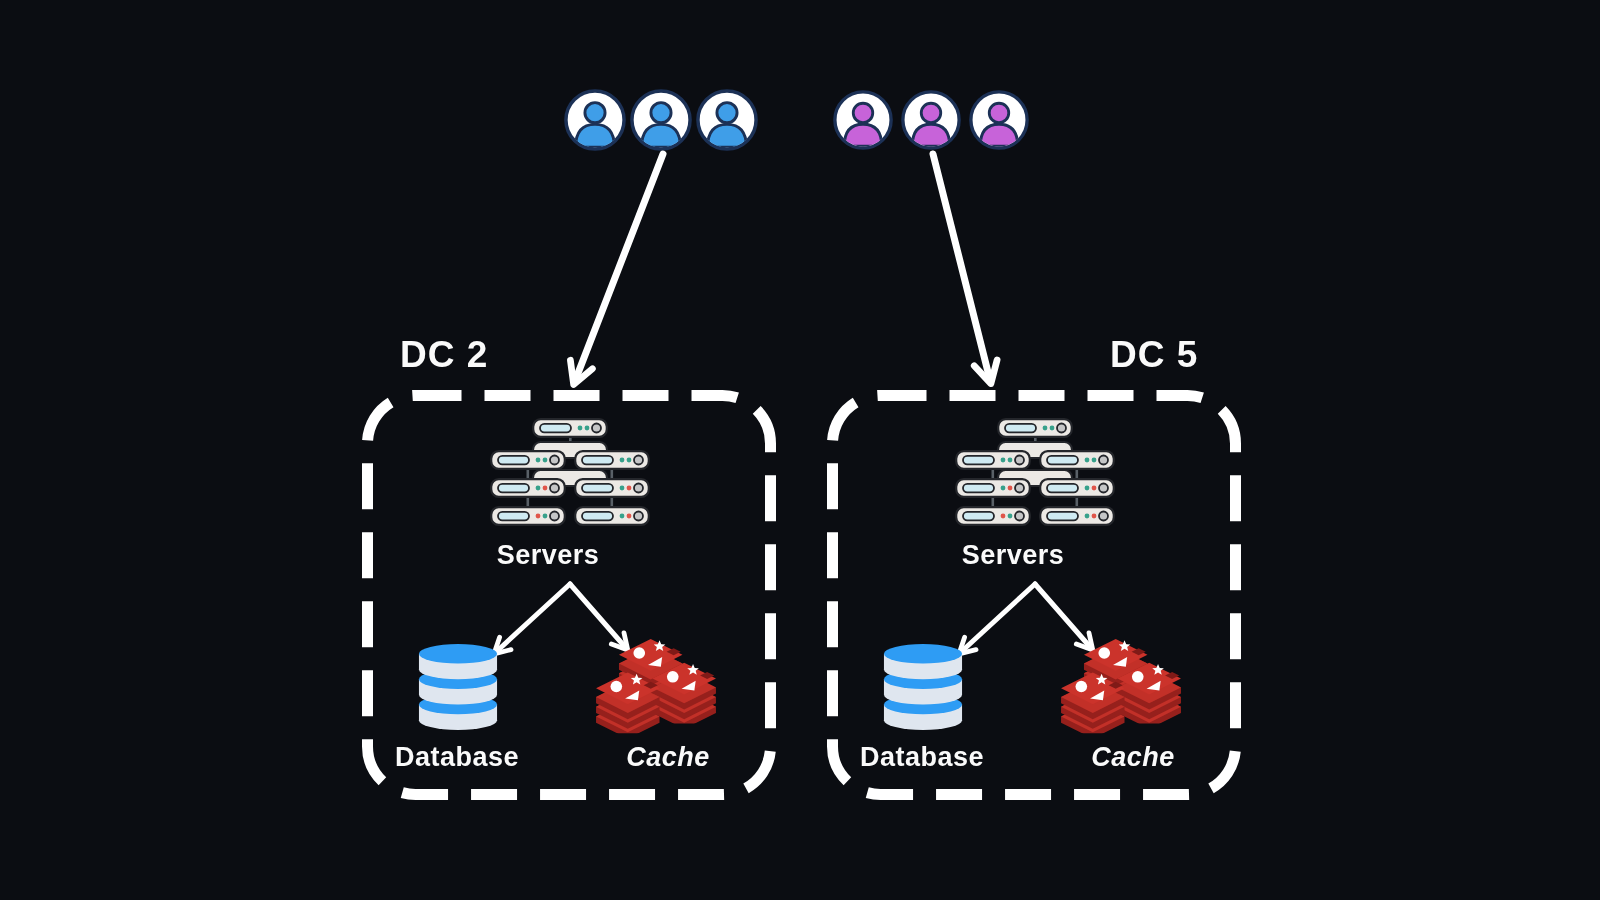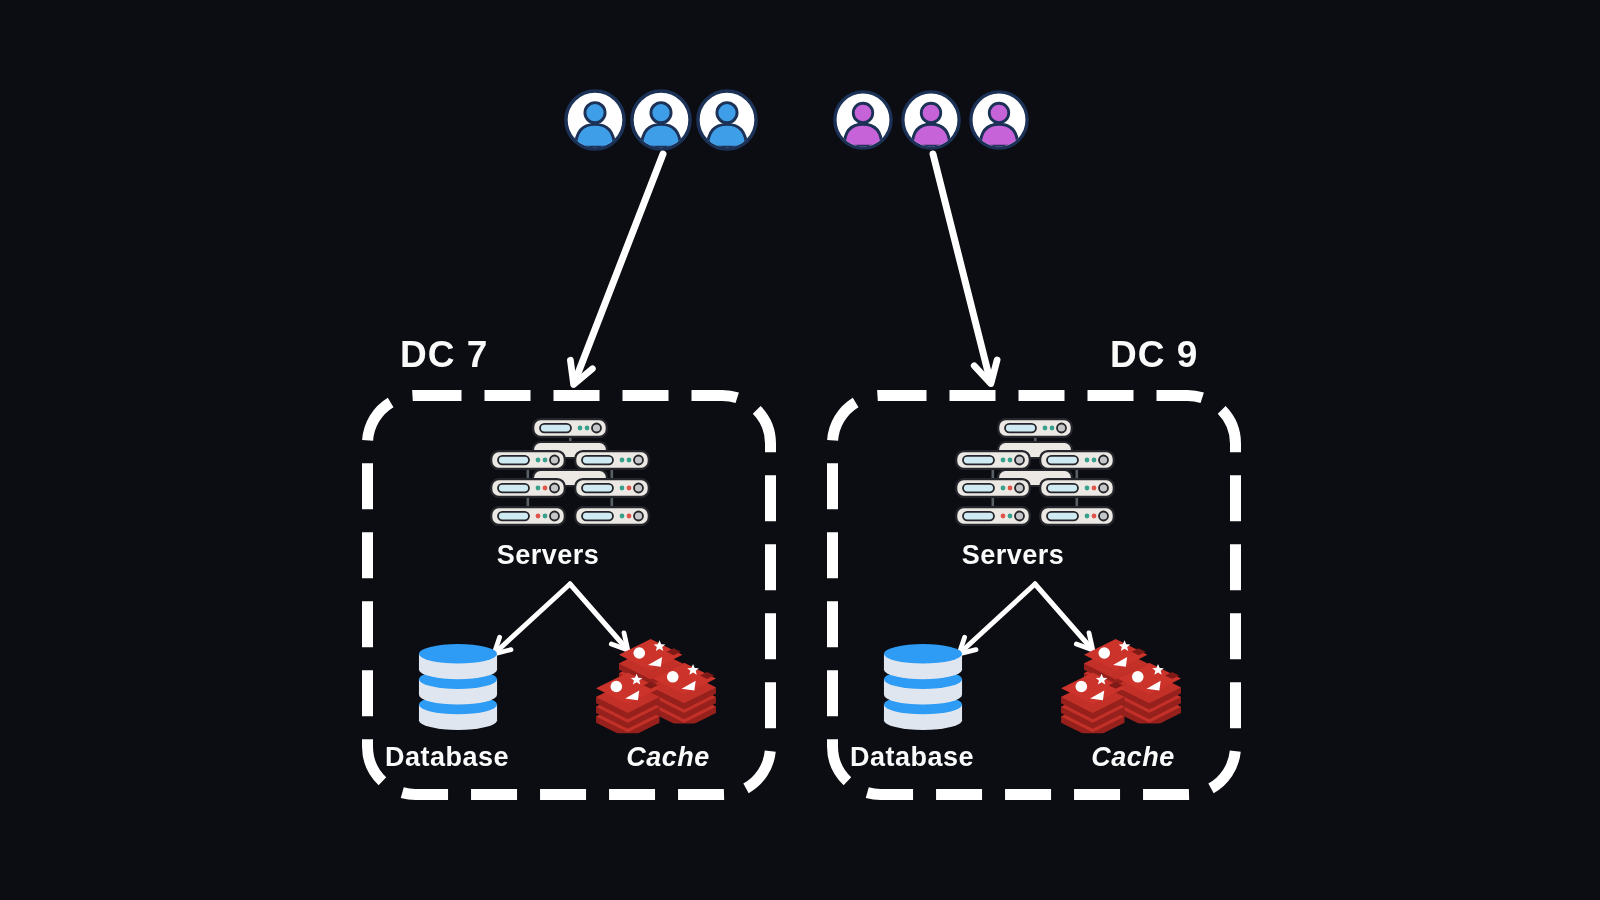--- a/index.html
+++ b/index.html
@@ -27,21 +27,21 @@
   }
   .inner-label {
     position:absolute;
     font-weight:bold;
     font-size:27px;
     color:#fafafa;
     text-align:center;
     letter-spacing:0.5px;
   }
   .servers-label { left:0; width:372px; top:150px; }
-  .database-label { left:0; width:170px; top:352px; }
+  .database-label { left:10px; width:170px; top:352px; }
   .cache-label { left:221px; width:170px; top:352px;font-style:italic; }
   svg { display:block; }
   #arrows-overlay { position:absolute; left:0; top:0; pointer-events:none; }
   #defs-svg { position:absolute; width:0; height:0; }
 </style>
 </head>
 <body>
 
 <svg id="defs-svg" aria-hidden="true">
   <defs>
@@ -167,22 +167,22 @@
   <line x1="663" y1="154" x2="575" y2="381" stroke="#ffffff" stroke-width="7" stroke-linecap="round" marker-end="url(#ah)"></line>
   <line x1="933" y1="154" x2="990" y2="380" stroke="#ffffff" stroke-width="7" stroke-linecap="round" marker-end="url(#ah)"></line>
 
   <line x1="570" y1="584" x2="496" y2="652" stroke="#ffffff" stroke-width="5" stroke-linecap="round" marker-end="url(#ah)"></line>
   <line x1="570" y1="584" x2="626" y2="648" stroke="#ffffff" stroke-width="5" stroke-linecap="round" marker-end="url(#ah)"></line>
 
   <line x1="1035" y1="584" x2="961" y2="652" stroke="#ffffff" stroke-width="5" stroke-linecap="round" marker-end="url(#ah)"></line>
   <line x1="1035" y1="584" x2="1091" y2="648" stroke="#ffffff" stroke-width="5" stroke-linecap="round" marker-end="url(#ah)"></line>
 </svg>
 
-<div class="dc-label" style="left:400px; top:334px;">DC 7</div>
-<div class="dc-label" style="left:1110px; top:334px;">DC 9</div>
+<div class="dc-label" style="left:400px; top:334px;">DC 2</div>
+<div class="dc-label" style="left:1110px; top:334px;">DC 5</div>
 
 <div class="dc-box" style="left:362px; top:390px;">
   <svg class="abs" style="left:128px; top:28px;" width="160" height="108">
       <use href="#sym-cluster" width="160" height="108"></use>
     </svg>
   <div class="inner-label servers-label">Servers</div>
   <svg class="abs" style="left:55px; top:252px;" width="82" height="90">
       <use href="#sym-database" width="82" height="90"></use>
     </svg>
   <svg class="abs" style="left:232px; top:248px;" width="124" height="97">

